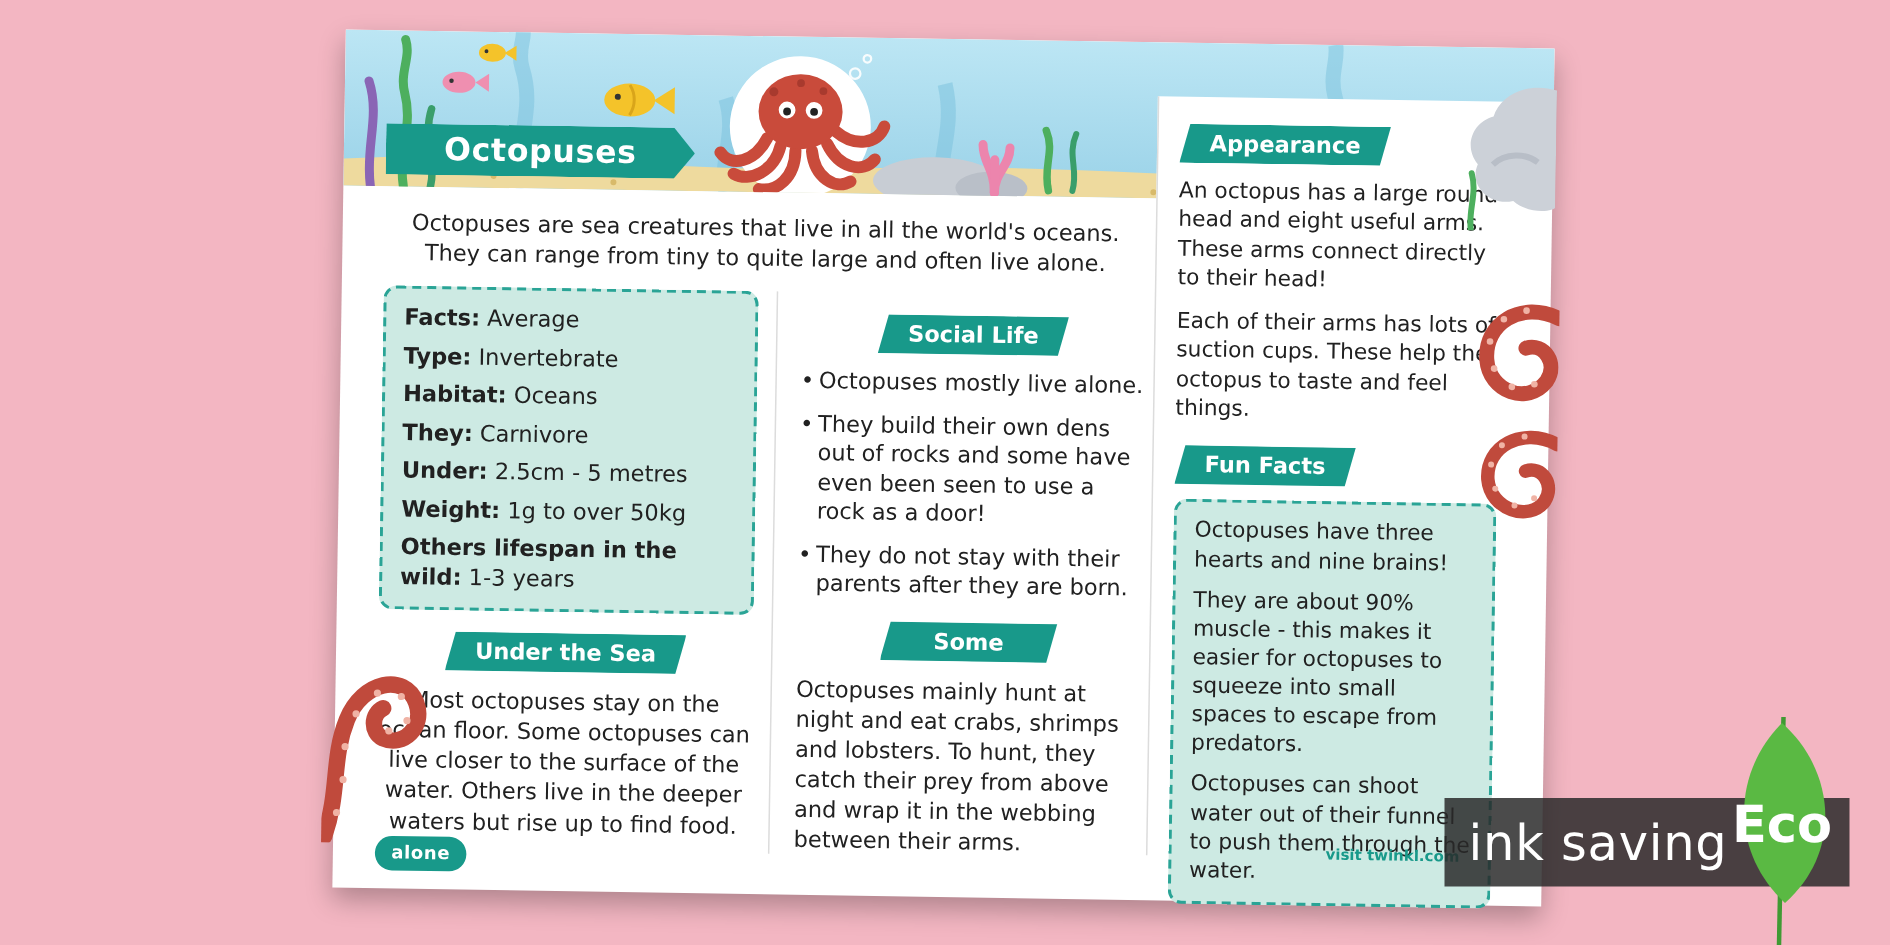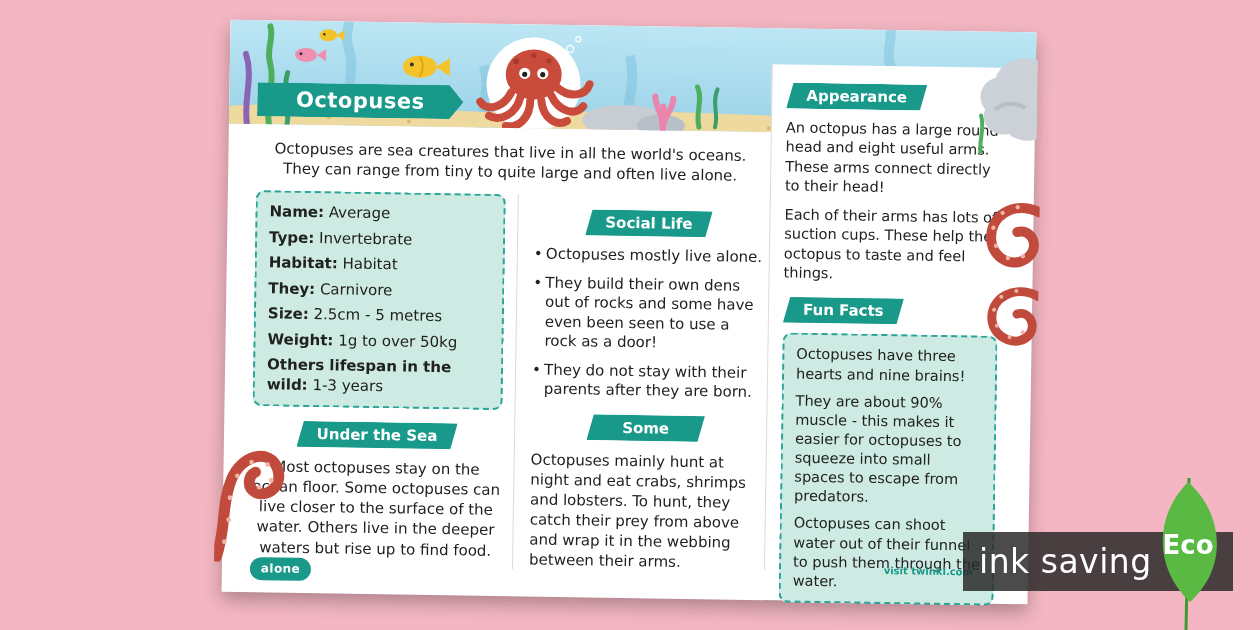--- a/index.html
+++ b/index.html
@@ -97,21 +97,21 @@
   .ink-overlay {
     position:absolute; left:963px; top:532px; width:270px; height:59px;
     background:rgba(40,40,40,0.84); z-index:10;
     display:flex; align-items:center;
   }
   .ink-text { color:#fff; font-size:33px; margin-left:16px; letter-spacing:0.5px; }
 
   .eco-badge { position:absolute; left:1146px; top:478px; width:84px; height:152px; z-index:11; }
   .eco-text {
     position:absolute; left:0; top:52px; width:84px; text-align:center;
-    color:#fff; font-weight:bold; font-size:26px;
+    color:#fff; font-weight:bold; font-size:34px;
   }
 </style>
 </head>
 <body>
 
 <div class="page">
 
   <div class="scene">
     <svg width="806" height="104" viewBox="0 0 806 104">
       <defs>
@@ -219,37 +219,37 @@
   </div>
 
   <div class="main">
     <p class="intro">Octopuses are sea creatures that live in all the world's oceans. They can range from tiny to quite large and often live alone.</p>
 
     <div class="columns">
       <div class="col-left">
 
         <div class="mint-box">
           <div class="fact-row">
-            <span class="fact-label">Name:</span>
+            <span class="fact-label">Facts:</span>
             <span>Average</span>
           </div>
           <div class="fact-row">
             <span class="fact-label">Type:</span>
             <span>Invertebrate</span>
           </div>
           <div class="fact-row">
             <span class="fact-label">Habitat:</span>
-            <span>Habitat</span>
+            <span>Oceans</span>
           </div>
           <div class="fact-row">
             <span class="fact-label">They:</span>
             <span>Carnivore</span>
           </div>
           <div class="fact-row">
-            <span class="fact-label">Size:</span>
+            <span class="fact-label">Under:</span>
             <span>2.5cm - 5 metres</span>
           </div>
           <div class="fact-row">
             <span class="fact-label">Weight:</span>
             <span>1g to over 50kg</span>
           </div>
           <div class="fact-row">
             <span class="fact-label">Others lifespan in the wild:</span>
             <span>1-3 years</span>
           </div>

